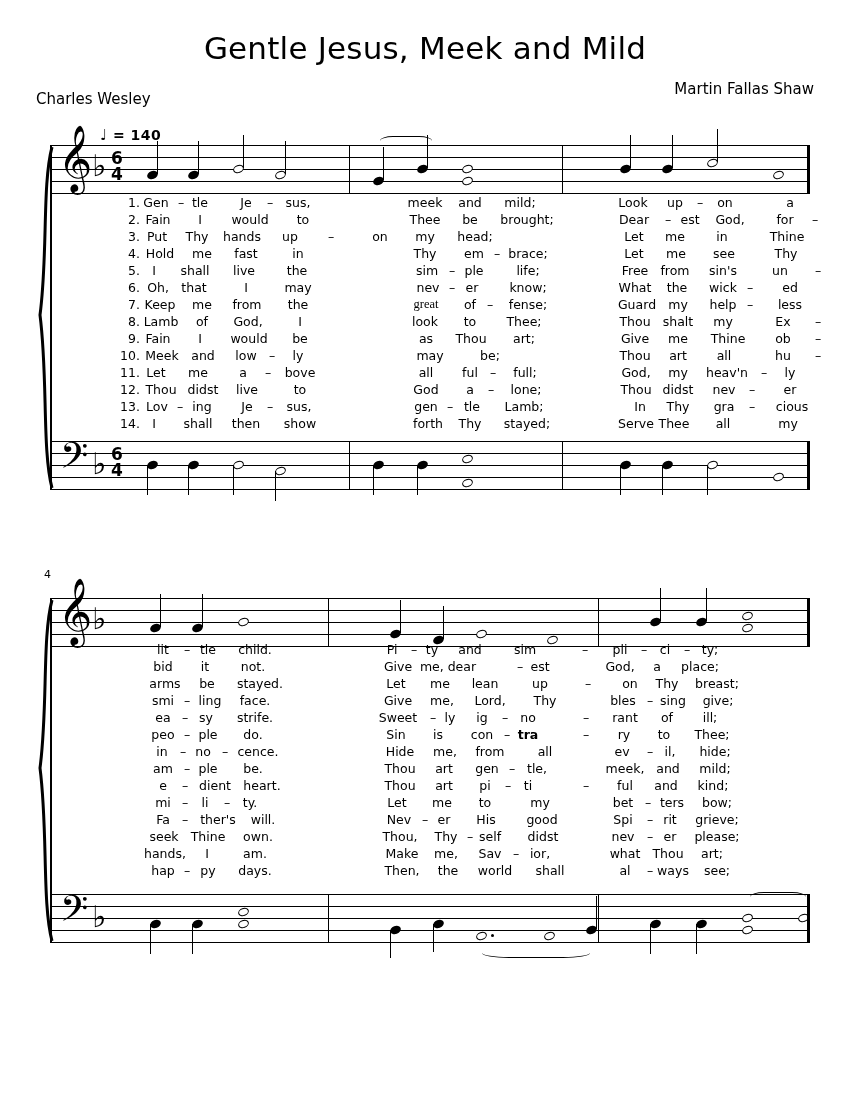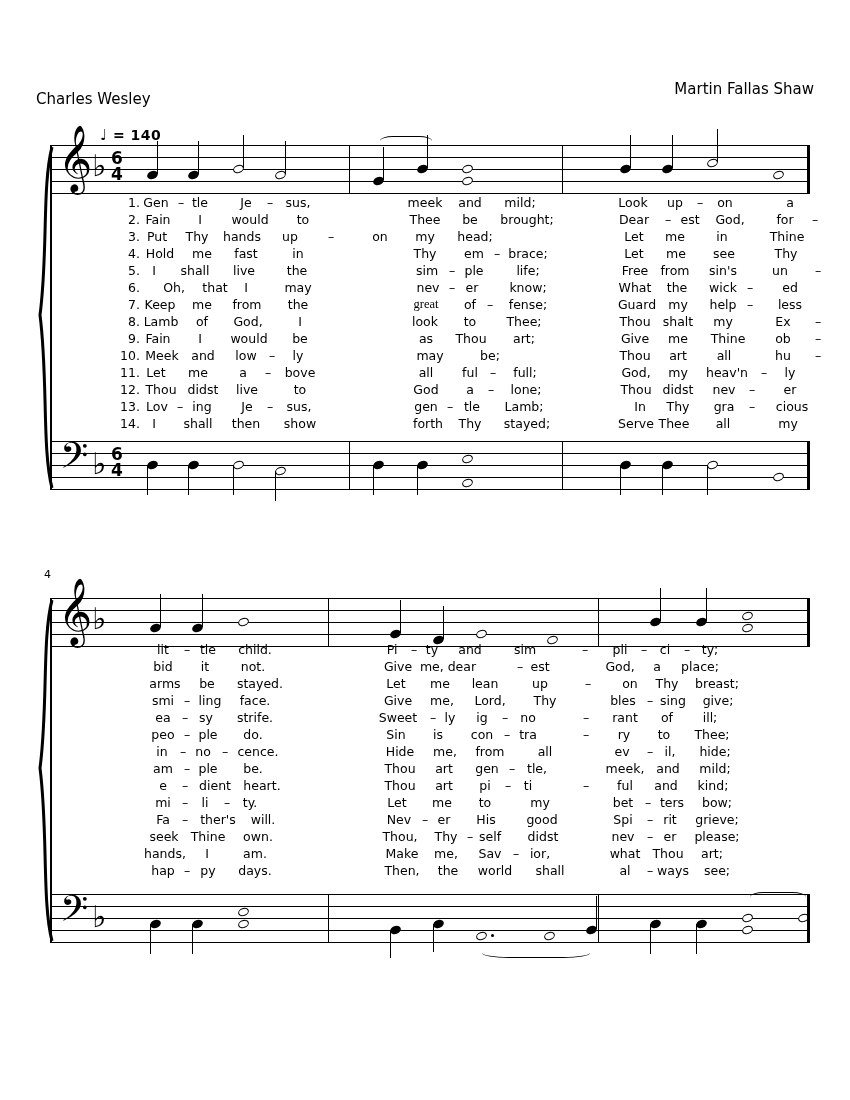--- a/index.html
+++ b/index.html
@@ -198,20 +198,21 @@
     position: absolute;
     text-align: center;
     transform: translateX(-50%);
   }
 </style>
 </head>
 <body>
 
 <div class="page">
 
+  <div class="title">Gentle Jesus, Meek and Mild</div>
   <div class="composer-left">Charles Wesley</div>
   <div class="composer-right">Martin Fallas Shaw</div>
 
   <div class="tempo">
     <span class="notehead">♩</span>
     <span>= 140</span>
   </div>
 
   <div class="system" id="system-1">
 
@@ -340,22 +341,22 @@
           <span class="lyric-cell" style="left: 424px;">ple</span>
           <span class="lyric-cell" style="left: 478px;">life;</span>
           <span class="lyric-cell" style="left: 585px;">Free</span>
           <span class="lyric-cell" style="left: 625px;">from</span>
           <span class="lyric-cell" style="left: 673px;">sin's</span>
           <span class="lyric-cell" style="left: 730px;">un</span>
           <span class="lyric-cell" style="left: 768px;">–</span>
         </div>
         <div class="lyric-row">
           <span class="lyric-num" style="left: 66px;">6.</span>
-          <span class="lyric-cell" style="left: 124px;">Oh,</span>
-          <span class="lyric-cell" style="left: 165px; text-align: right;">that</span>
+          <span class="lyric-cell" style="left: 108px;">Oh,</span>
+          <span class="lyric-cell" style="left: 144px; text-align: right;">that</span>
           <span class="lyric-cell" style="left: 196px;">I</span>
           <span class="lyric-cell" style="left: 248px;">may</span>
           <span class="lyric-cell" style="left: 378px;">nev</span>
           <span class="lyric-cell" style="left: 402px;">–</span>
           <span class="lyric-cell" style="left: 422px;">er</span>
           <span class="lyric-cell" style="left: 478px;">know;</span>
           <span class="lyric-cell" style="left: 585px;">What</span>
           <span class="lyric-cell" style="left: 627px;">the</span>
           <span class="lyric-cell" style="left: 673px;">wick</span>
           <span class="lyric-cell" style="left: 700px;">–</span>
@@ -652,21 +653,21 @@
         </div>
         <div class="lyric-row">
           <span class="lyric-cell" style="left: 113px;">peo</span>
           <span class="lyric-cell" style="left: 137px;">–</span>
           <span class="lyric-cell" style="left: 158px;">ple</span>
           <span class="lyric-cell" style="left: 203px;">do.</span>
           <span class="lyric-cell" style="left: 346px;">Sin</span>
           <span class="lyric-cell" style="left: 388px;">is</span>
           <span class="lyric-cell" style="left: 432px;">con</span>
           <span class="lyric-cell" style="left: 457px;">–</span>
-          <span class="lyric-cell" style="left: 478px;">tra</span>
+          <span class="lyric-cell" style="left: 478px; font-weight: bold;">tra</span>
           <span class="lyric-cell" style="left: 536px;">–</span>
           <span class="lyric-cell" style="left: 574px;">ry</span>
           <span class="lyric-cell" style="left: 614px;">to</span>
           <span class="lyric-cell" style="left: 662px;">Thee;</span>
         </div>
         <div class="lyric-row">
           <span class="lyric-cell" style="left: 112px;">in</span>
           <span class="lyric-cell" style="left: 133px;">–</span>
           <span class="lyric-cell" style="left: 153px;">no</span>
           <span class="lyric-cell" style="left: 175px;">–</span>

